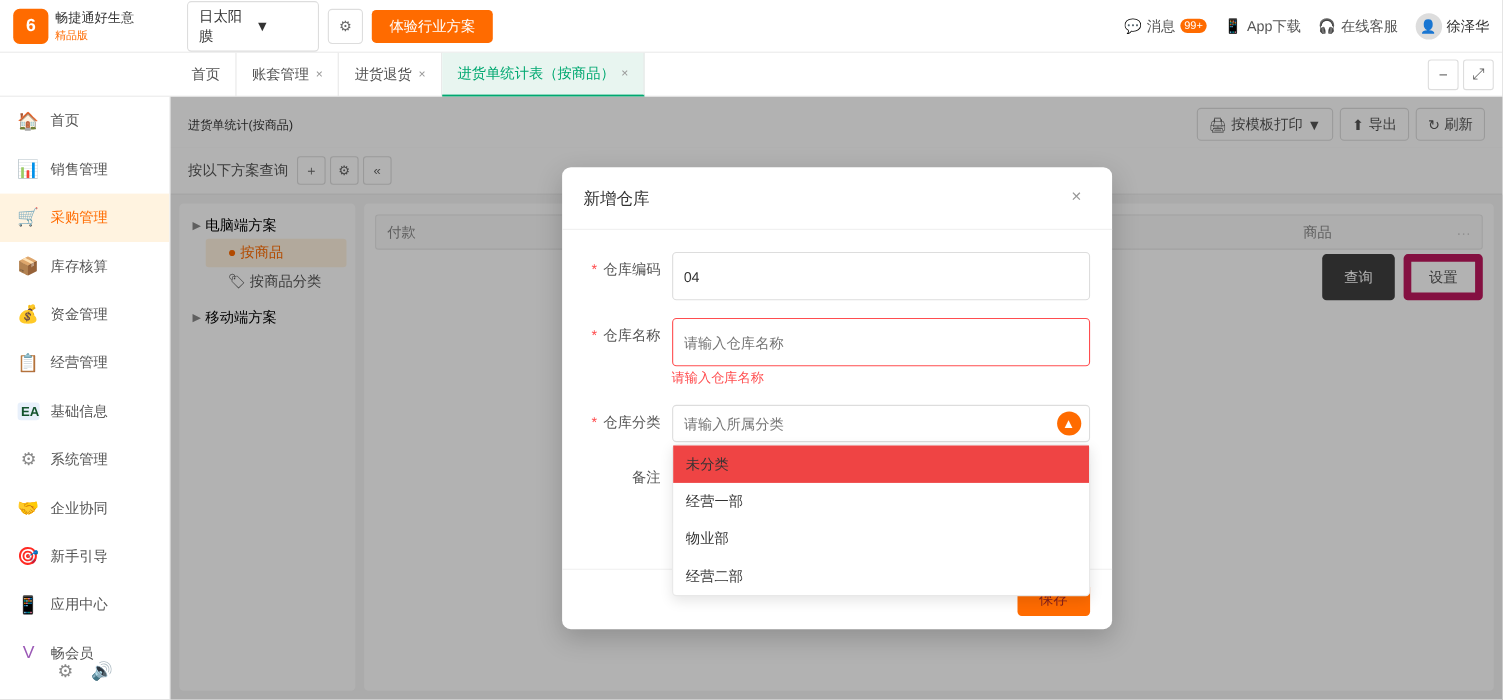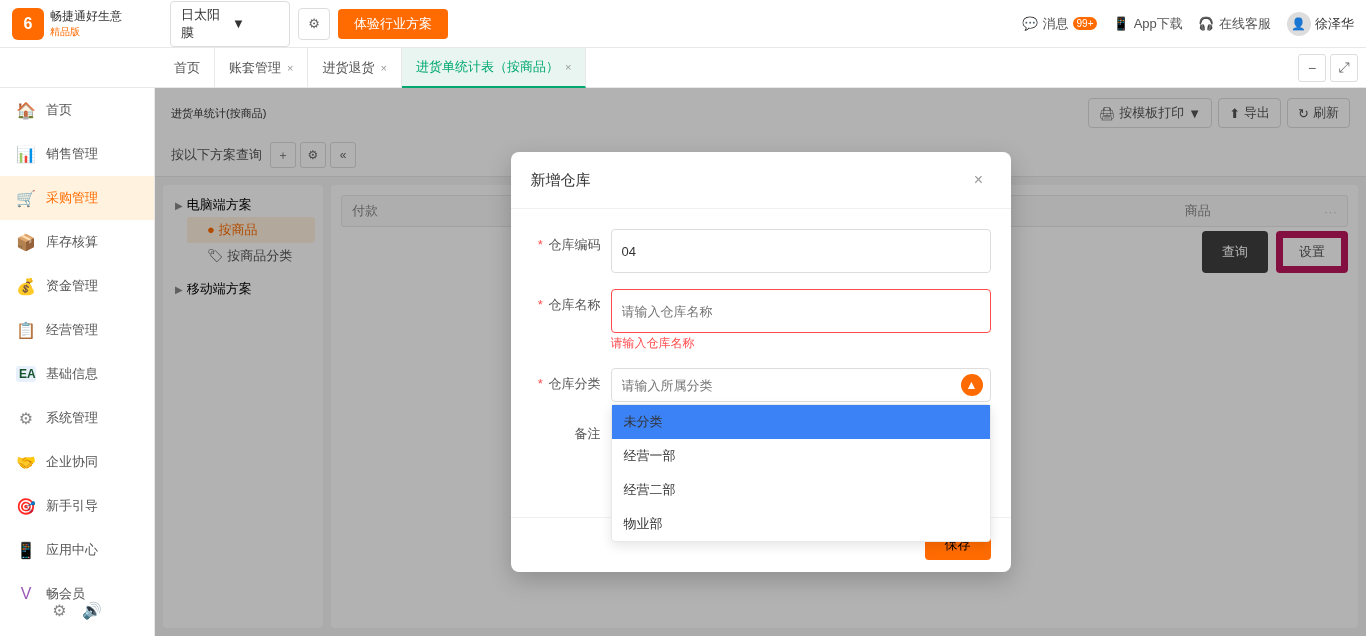--- a/index.html
+++ b/index.html
@@ -272,37 +272,37 @@
       border-radius: 4px;
       box-shadow: 0 4px 12px rgba(0,0,0,0.1);
       z-index: 10;
     }
     .dropdown-item {
       padding: 8px 12px;
       cursor: pointer;
       font-size: 13px;
       color: #333;
     }
-    .dropdown-item.highlighted { background: #3b82f6; color: #333; }
+    .dropdown-item.highlighted { background: #ef4444; color: #333; }
 
     .mform-textarea {
       width: 100%; height: 60px;
       border: 1px solid #ddd; border-radius: 4px;
       padding: 8px 10px; font-size: 13px; color: #333;
       outline: none; resize: none;
     }
 
     .modal-footer {
       display: flex; justify-content: flex-end; gap: 8px;
       padding: 12px 20px;
       border-top: 1px solid #f0f0f0;
     }
     .btn-save {
       padding: 6px 20px;
-      background: #ff6b00; color: #000000;
+      background: #ff6b00; color: #7f1d1d;
       border: none; border-radius: 4px;
       cursor: pointer; font-size: 13px;
     }
 
     
     .illustration {
       display: flex; flex-direction: column; align-items: center;
       justify-content: center; gap: 8px; padding: 20px;
       color: #999; font-size: 13px;
     }
@@ -588,22 +588,22 @@
             </div>
             <div class="mform-control" style="position:relative;">
               <div class="mform-select-wrap">
                 <input type="text" class="mform-select-input" placeholder="请输入所属分类" style="">
                 <div class="mform-select-arrow">▲</div>
               </div>
 
               <div class="dropdown-list">
                 <div class="dropdown-item highlighted">未分类</div>
                 <div class="dropdown-item">经营一部</div>
+                <div class="dropdown-item">物业部</div>
                 <div class="dropdown-item">经营二部</div>
-                <div class="dropdown-item">物业部</div>
               </div>
             </div>
           </div>
 
           <div class="mform-row">
             <div class="mform-label">备注</div>
             <div class="mform-control">
               <textarea class="mform-textarea" style=""></textarea>
             </div>
           </div>

